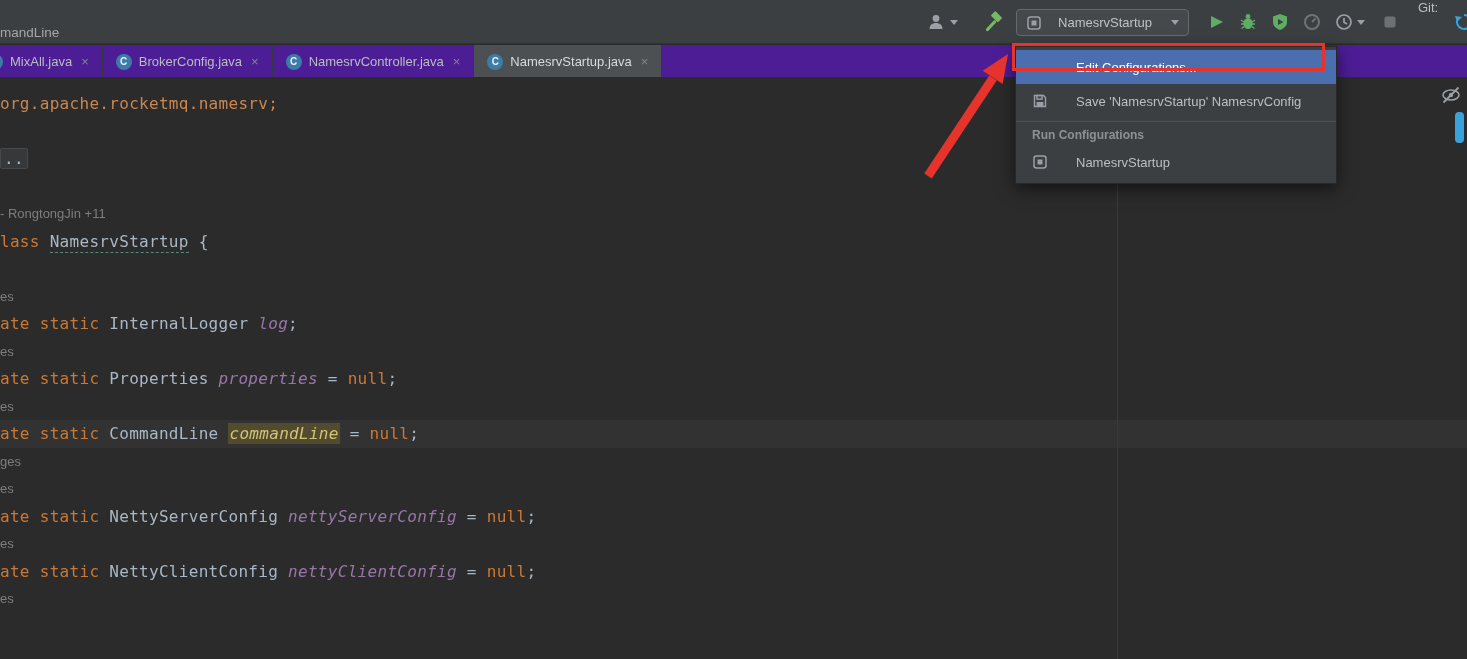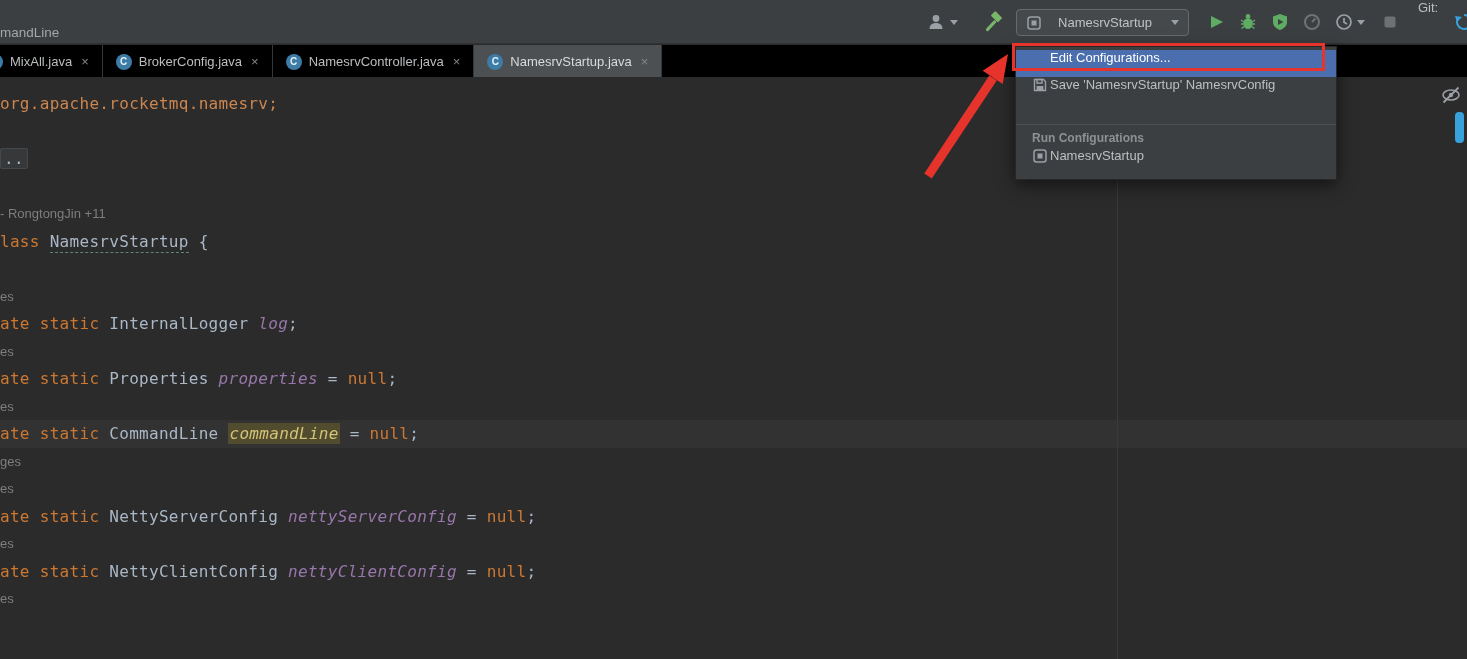--- a/index.html
+++ b/index.html
@@ -16,21 +16,21 @@
   .arrow-down{width:0;height:0;border-left:4px solid transparent;border-right:4px solid transparent;
     border-top:5px solid #9aa0a6;display:inline-block;margin-left:3px}
   .combo{position:absolute;left:1016px;top:9px;width:173px;height:27px;background:#45494b;
     border:1px solid #646a6d;border-radius:4px;display:flex;align-items:center;
     padding:0 9px;gap:8px;color:#bfc1c3;font-size:13px}
   .combo .lbl{flex:1;text-align:center;white-space:nowrap;overflow:hidden}
   .git-label{position:absolute;left:1418px;top:0;height:44px;display:flex;align-items:flex-start;
     color:#bcbec0;font-size:13px}
 
   
-  .tabbar{position:absolute;top:45px;left:0;right:0;height:33px;background:#000000;
+  .tabbar{position:absolute;top:45px;left:0;right:0;height:33px;background:#4c1d95;
     border-bottom:1px solid #2b2b2b;display:flex;overflow:hidden;z-index:5}
   .tab{display:inline-flex;align-items:center;gap:7px;padding:0 13px;height:33px;
     color:#bbbdbf;font-size:13px;border-right:1px solid #35383a;white-space:nowrap}
   .tab.first{margin-left:-26px}
   .tab.active{background:#4c5053;color:#d8dadc}
   .classicon{width:16px;height:16px;border-radius:50%;background:#3d7ca6;color:#e8f2f8;
     font-size:10px;font-weight:bold;display:flex;align-items:center;justify-content:center;flex:none}
   .tab-close{color:#84878a;font-size:13px;margin-left:2px}
 
   
@@ -52,25 +52,25 @@
 
   
   .eye-widget{position:absolute;left:1440px;top:84px;width:22px;height:22px;z-index:20}
   .scroll-marker{position:absolute;left:1455px;top:112px;width:9px;height:31px;
     background:#37a2dc;border-radius:4px;z-index:20}
 
   
   .popup{position:absolute;left:1015px;top:46px;width:322px;background:#3c3f41;
     border:1px solid #282828;box-shadow:0 5px 16px rgba(0,0,0,.55);
     padding:3px 0 4px;z-index:50}
-  .popup-item{height:27px;display:flex;padding:0 12px 0 16px;gap:2px;
+  .popup-item{height:34px;display:flex;align-items:center;padding:0 12px 0 16px;gap:28px;
     font-size:13px;color:#bdbfc1;white-space:nowrap}
   .popup-item.selected{background:#4b6eaf;color:#ffffff}
   .mi-icon{width:16px;height:16px;flex:none;display:flex;align-items:center;justify-content:center}
-  .popup-header{margin-top:20px;border-top:1px solid #4f5254;padding:6px 12px 3px 16px;
+  .popup-header{margin-top:3px;border-top:1px solid #4f5254;padding:6px 12px 3px 16px;
     font-size:12px;font-weight:bold;color:#8e9193}
 
   
   .red-box{position:absolute;left:1012px;top:43px;width:313px;height:28px;
     border:3px solid #e6342c;z-index:60;background:transparent}
   .red-arrow{position:absolute;left:898px;top:38px;z-index:70}
 </style>
 </head>
 <body>
 

